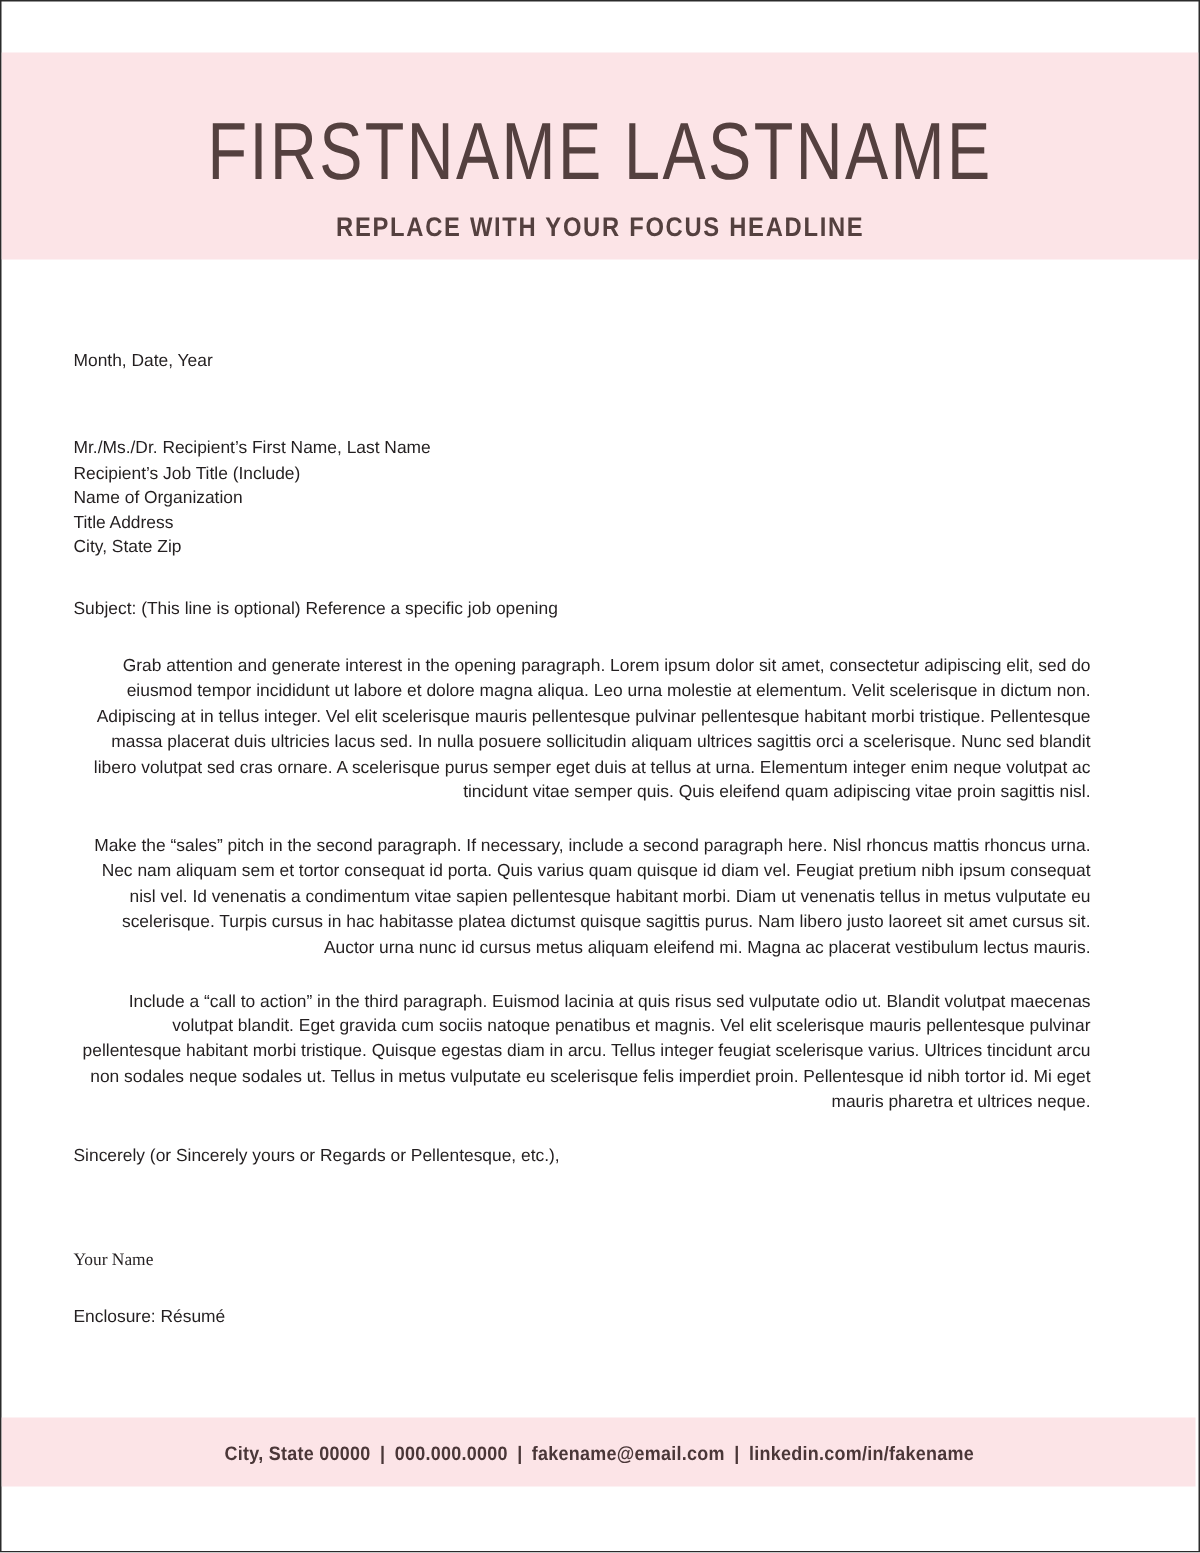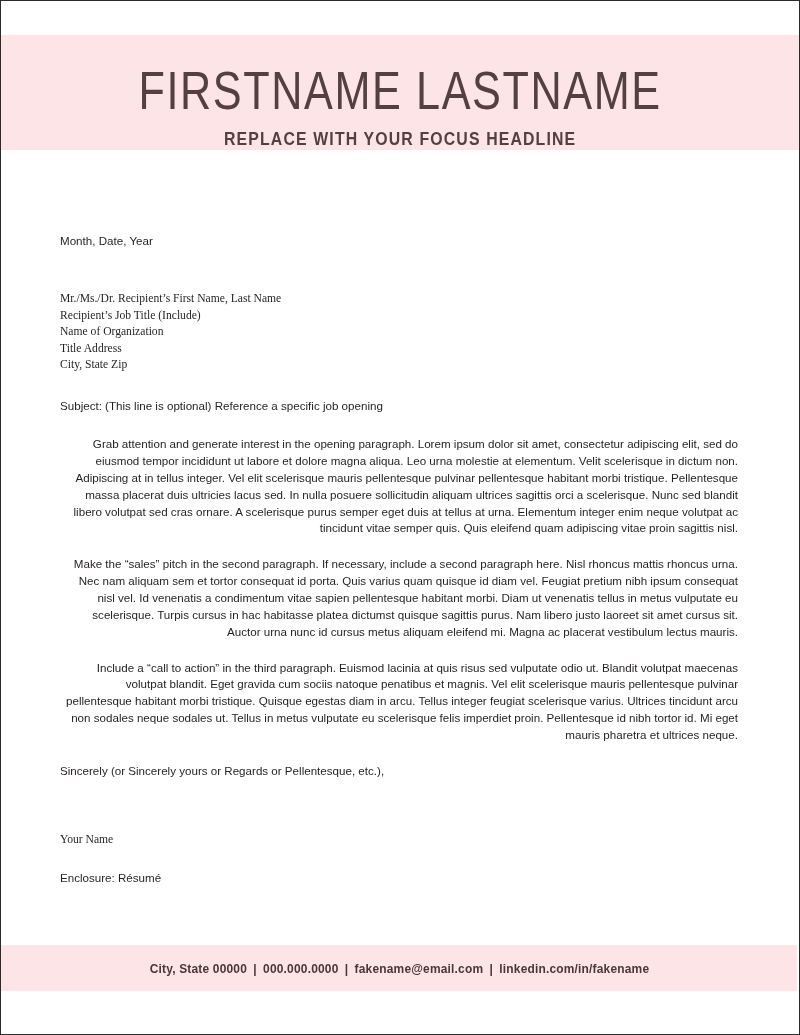--- a/index.html
+++ b/index.html
@@ -22,26 +22,26 @@
     border: 1px solid #2b2b2b;
     overflow: hidden;
   }
 
   
   .header-band {
     position: absolute;
     left: 0;
     right: 0;
     top: 34px;
-    height: 115px;
+    height: 138px;
     background: #fce4e7;
     display: flex;
     flex-direction: column;
     align-items: center;
-    justify-content: space-between;
+    justify-content: center;
   }
 
   .name-title {
     margin: 0;
     padding-top: 26px;
     font-family: "Liberation Sans Narrow", "Liberation Sans", sans-serif;
     font-size: 54px;
     font-weight: 300;
     line-height: 1.08;
     letter-spacing: 2.0px;
@@ -60,39 +60,38 @@
     letter-spacing: 1.3px;
     color: #54403f;
     transform: scaleX(0.88);
     transform-origin: center top;
     white-space: nowrap;
   }
 
   
   .letter-body {
     position: absolute;
-    left: 59px;
+    left: 48px;
     top: 232px;
     width: 678px;
     color: #231f20;
     font-size: 11.6px;
     line-height: 1.33;
   }
 
   .date-line {
     margin: 0 0 43px 0;
   }
 
   .recipient-block {
     margin: 0 0 24px 0;
   }
   .recipient-block .addr-line {
     display: block;
     line-height: 1.42;
-    font-family: Liberation Serif, serif;
   }
 
   .salutation {
     margin: 0 0 21px 0;
   }
 
   .subject-line {
     margin: 0 0 23px 0;
   }
 

